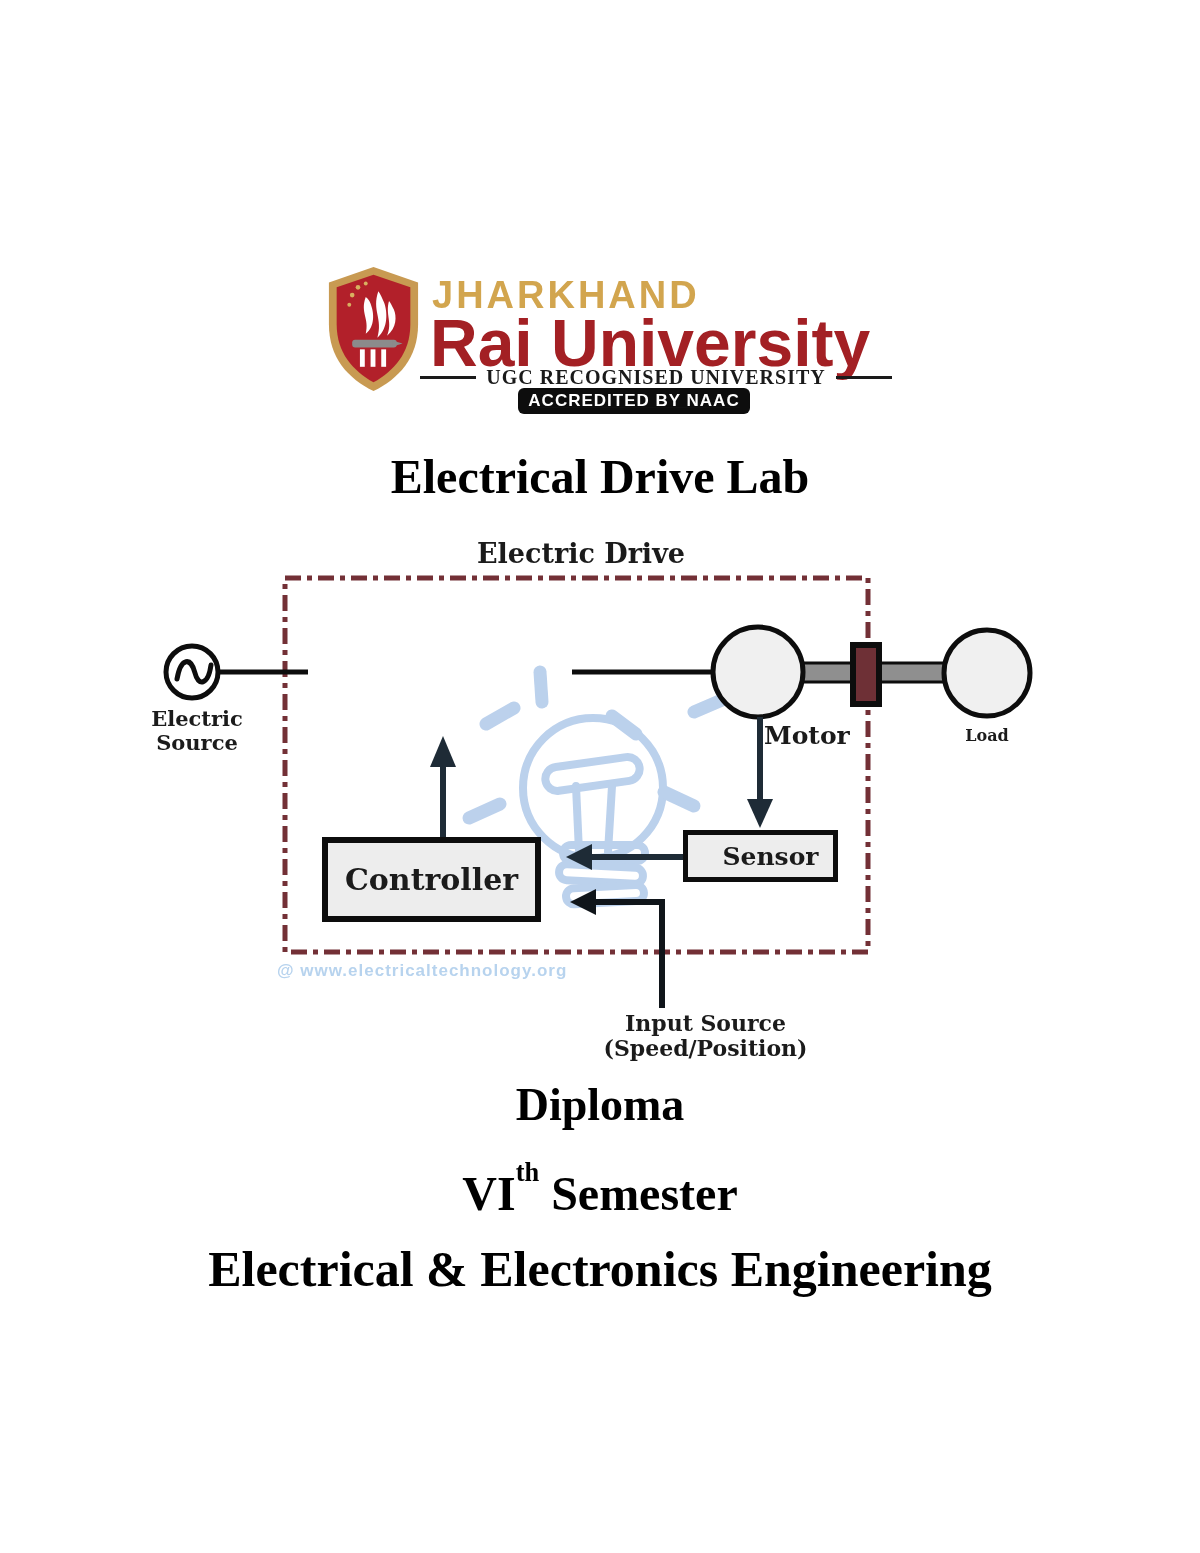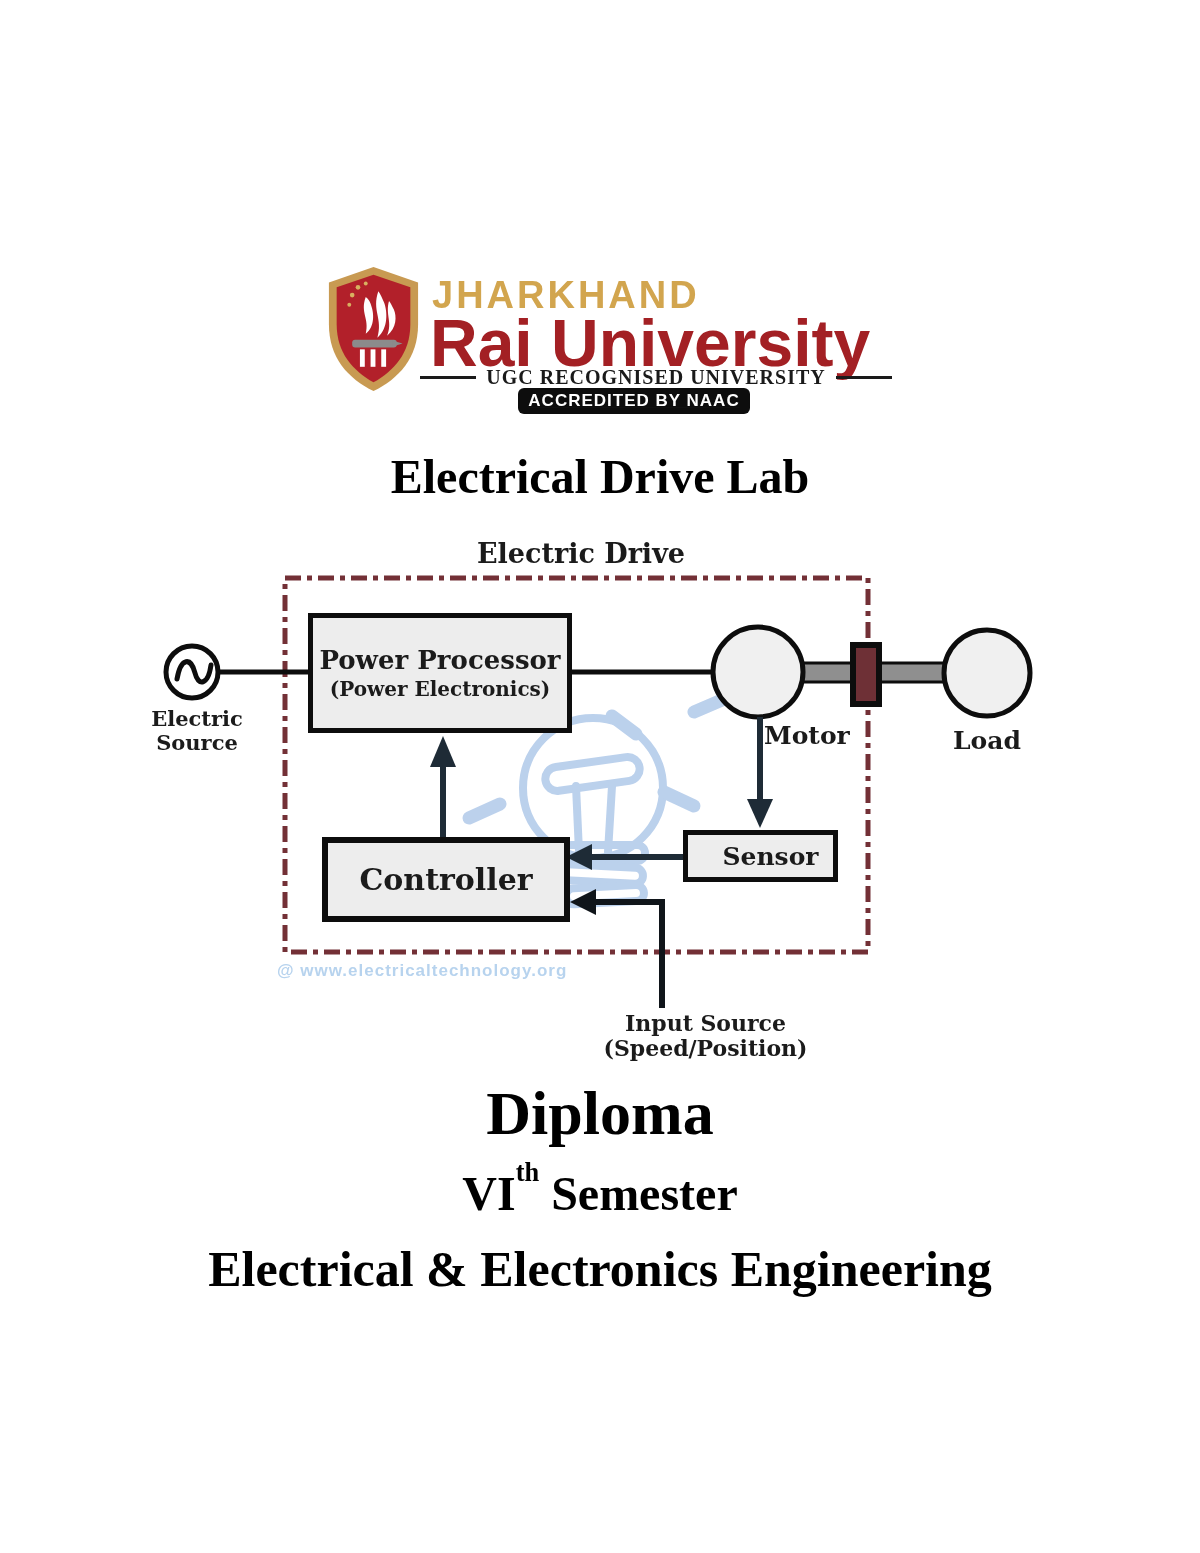--- a/index.html
+++ b/index.html
@@ -19,39 +19,39 @@
   .ugc-text{font-family:"Liberation Serif",serif;font-weight:bold;font-size:20px;
             letter-spacing:1px;color:#1a1a1a;white-space:nowrap;}
   .naac{position:absolute;left:88px;top:124px;width:232px;height:26px;background:#0d0d0d;
         border-radius:6px;display:flex;align-items:center;justify-content:center;text-decoration:underline;}
   .naac span{font-family:"Liberation Sans",sans-serif;font-weight:bold;font-size:17px;
              letter-spacing:1px;color:#ffffff;}
 
   
   .h-center{position:absolute;left:0;right:0;text-align:center;font-weight:bold;color:#000;}
   .title-main{top:449px;font-size:48px;}
-  .title-diploma{top:1078px;font-size:62px;}
+  .title-diploma{top:1078px;font-size:46px;}
   .title-sem{top:1166px;font-size:48px;}
   .title-sem sup{font-size:55%;position:relative;top:-0.45em;}
   .title-dept{top:1240px;font-size:50px;}
 
   
   .diagram{position:absolute;left:0;top:0;width:1200px;height:1100px;}
   .dsvg{position:absolute;left:100px;top:530px;width:1000px;height:545px;}
   .dlabel{position:absolute;font-family:"DejaVu Serif",serif;font-weight:bold;color:#1b1b1b;
           line-height:1.15;}
   .box{position:absolute;background:#ededed;border:5px solid #0d0d0d;box-sizing:border-box;
        display:flex;flex-direction:column;align-items:center;justify-content:center;
        font-family:"DejaVu Serif",serif;font-weight:bold;color:#1b1b1b;z-index:3;}
   .lbl-electric-drive{left:381px;top:538px;width:400px;text-align:center;font-size:27px;}
   .pp-line1{font-size:26px;}
   .pp-line2{font-size:20px;margin-top:2px;}
   .lbl-source{left:136px;top:707px;width:122px;text-align:center;font-size:21px;z-index:2;}
   .lbl-motor{left:764px;top:722px;width:110px;font-size:25px;z-index:2;}
-  .lbl-load{left:937px;top:727px;width:100px;text-align:center;font-size:25px;z-index:2;}
+  .lbl-load{left:937px;top:727px;width:100px;text-align:center;font-size:16px;z-index:2;}
   .lbl-input{left:598px;top:1011px;width:215px;text-align:center;font-size:22px;z-index:2;}
   .lbl-watermark{left:277px;top:961px;width:420px;font-family:"Liberation Sans",sans-serif;
                  font-weight:bold;font-size:17px;letter-spacing:1px;color:#b7d3ee;z-index:1;}
 </style>
 </head>
 <body>
 
 <div class="page">
 
   <div class="logo">
@@ -138,26 +138,22 @@
       </g>
 
       <g>
         <path d="M662,1008 L662,902 L594,902" fill="none" stroke="#10151a" stroke-width="6"></path>
         <polygon points="570,902 596,889 596,915" fill="#10151a"></polygon>
       </g>
     </svg>
 
     <div class="dlabel lbl-electric-drive">Electric Drive</div>
 
-    <div class="box" style="left:308px;top:613px;width:264px;height:120px;">
-      <div class="pp-line1">Power Processor</div>
-      <div class="pp-line2">(Power Electronics)</div>
-    </div>
 
-    <div class="box" style="left:322px;top:837px;width:248px;height:85px;border-width:6px;font-size:30px;">
+    <div class="box" style="left:322px;top:837px;width:219px;height:85px;border-width:6px;font-size:30px;">
       <div>Controller</div>
     </div>
 
     <div class="box" style="left:683px;top:830px;width:155px;height:52px;border-width:5px;font-size:25px;padding-left:20px;">
       <div>Sensor</div>
     </div>
 
     <div class="dlabel lbl-source">
       <div>Electric</div>
       <div>Source</div>

